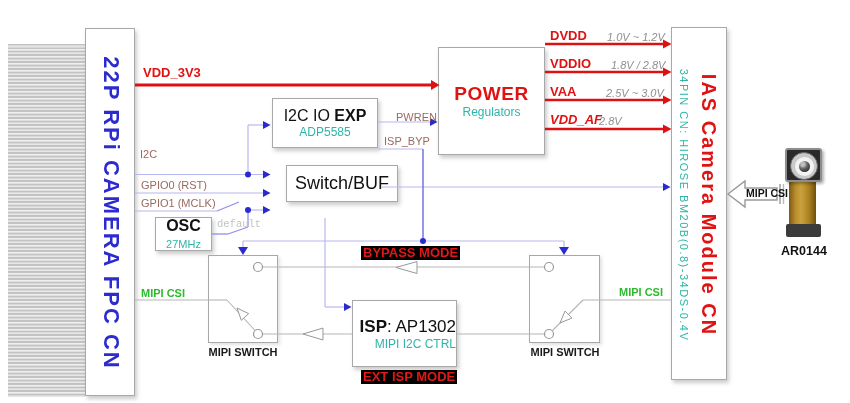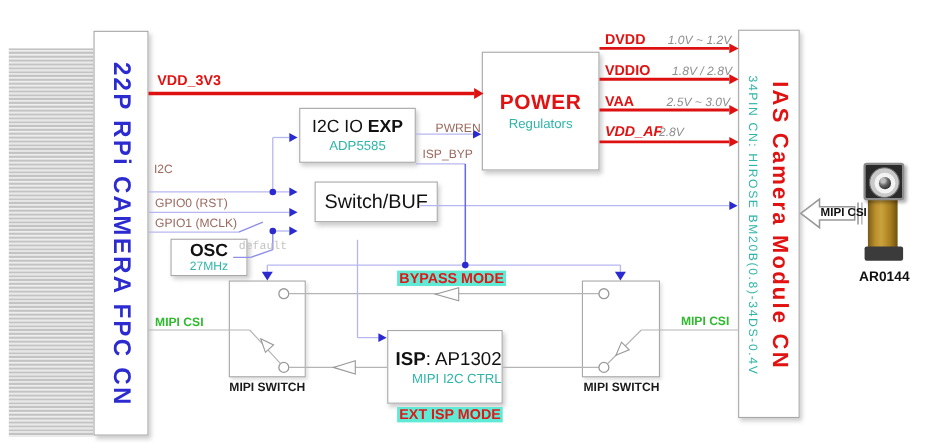--- a/index.html
+++ b/index.html
@@ -8,21 +8,21 @@
   .box{position:absolute;background:#fff;border:1px solid #a8a8a8;
        box-shadow:2px 3px 4px rgba(110,110,110,.35);
        display:flex;flex-direction:column;align-items:center;justify-content:center;box-sizing:border-box;}
   .swbox{position:absolute;background:transparent;border:1px solid #a8a8a8;
          box-shadow:2px 2px 3px rgba(140,140,140,.25);box-sizing:border-box;}
   .lbl{position:absolute;white-space:nowrap;line-height:1.1;}
   .brown{color:#9a6a5e;font-size:11px;}
   .green{color:#2dbb2d;font-size:11px;font-weight:bold;}
   .railname{color:#e01212;font-size:13px;font-weight:bold;}
   .railval{color:#8f8f8f;font-size:11px;font-style:italic;}
-  .mode{background:#5eead4;color:#e01818;font-size:13px;font-weight:bold;padding:0 2px;}
+  .mode{background:#000000;color:#e01818;font-size:13px;font-weight:bold;padding:0 2px;}
   .swlbl{color:#1a1a1a;font-size:11px;font-weight:bold;text-align:center;}
   .vtext{position:absolute;white-space:nowrap;transform:translate(-50%,-50%) rotate(90deg);}
   .teal{color:#2fb5a8;}
   svg{position:absolute;left:0;top:0;}
   .ribbon{position:absolute;left:8px;top:44px;width:77px;height:353px;
     background:repeating-linear-gradient(180deg,#c3c3c3 0px,#c3c3c3 1px,#efefef 2px,#d7d7d7 3.5px);}
 </style>
 </head>
 <body>
 
@@ -48,21 +48,21 @@
     <span style="color:#111;font-size:16px;">
       <span>I2C IO </span><span style="font-weight:bold;">EXP</span>
     </span>
     <span class="teal" style="font-size:12px;">ADP5585</span>
   </div>
 
   <div class="box" style="left:270px;top:165px;width:112px;height:37px;margin-left:16px;">
     <span style="color:#111;font-size:18px;">Switch/BUF</span>
   </div>
 
-  <div class="box" style="left:155px;top:217px;width:70px;height:34px;">
+  <div class="box" style="left:155px;top:217px;width:57px;height:34px;justify-content:space-between;">
     <span style="color:#111;font-size:16px;font-weight:bold;line-height:1;">OSC</span>
     <span class="teal" style="font-size:11px;line-height:1;">27MHz</span>
   </div>
 
   <div class="box" style="left:352px;top:300px;width:105px;height:67px;align-items:flex-end;">
     <span style="color:#111;font-size:17px;">
       <span style="font-weight:bold;">ISP</span><span>: AP1302</span>
     </span>
     <span class="teal" style="font-size:12px;">MIPI I2C CTRL</span>
   </div>

